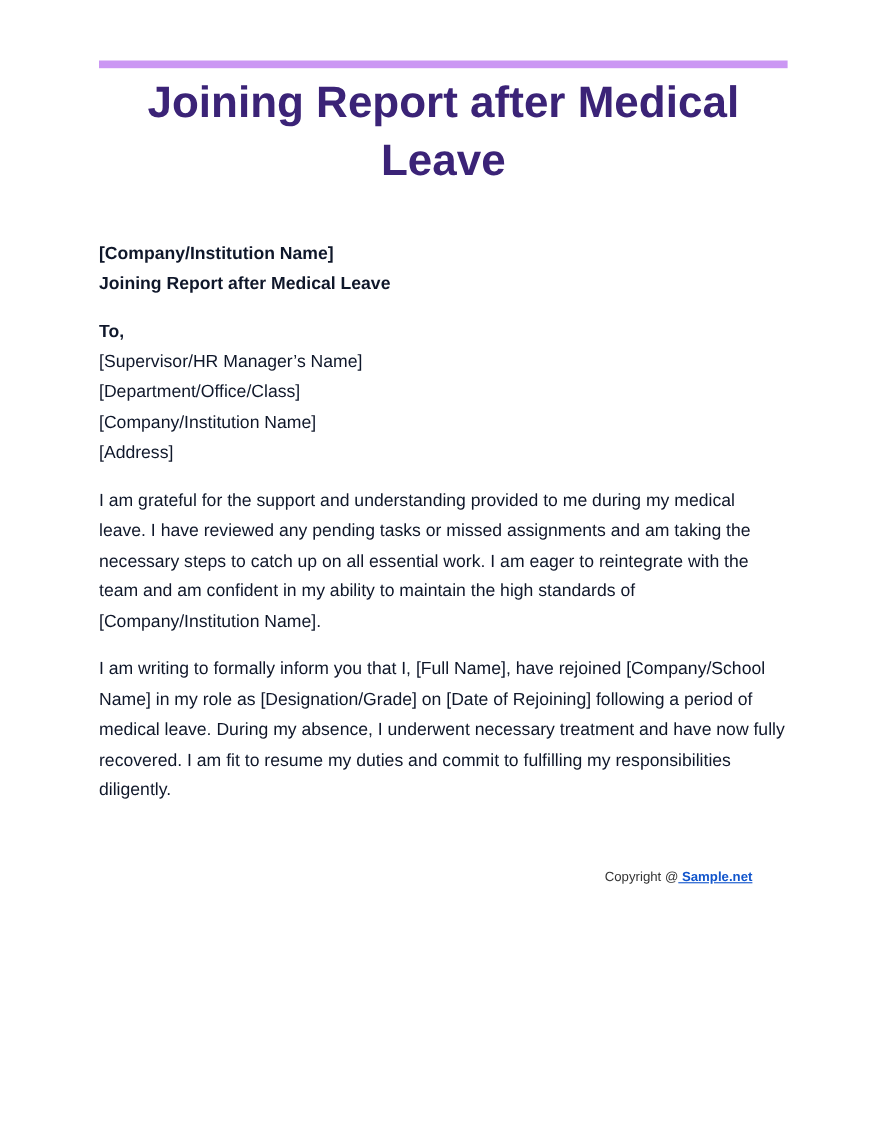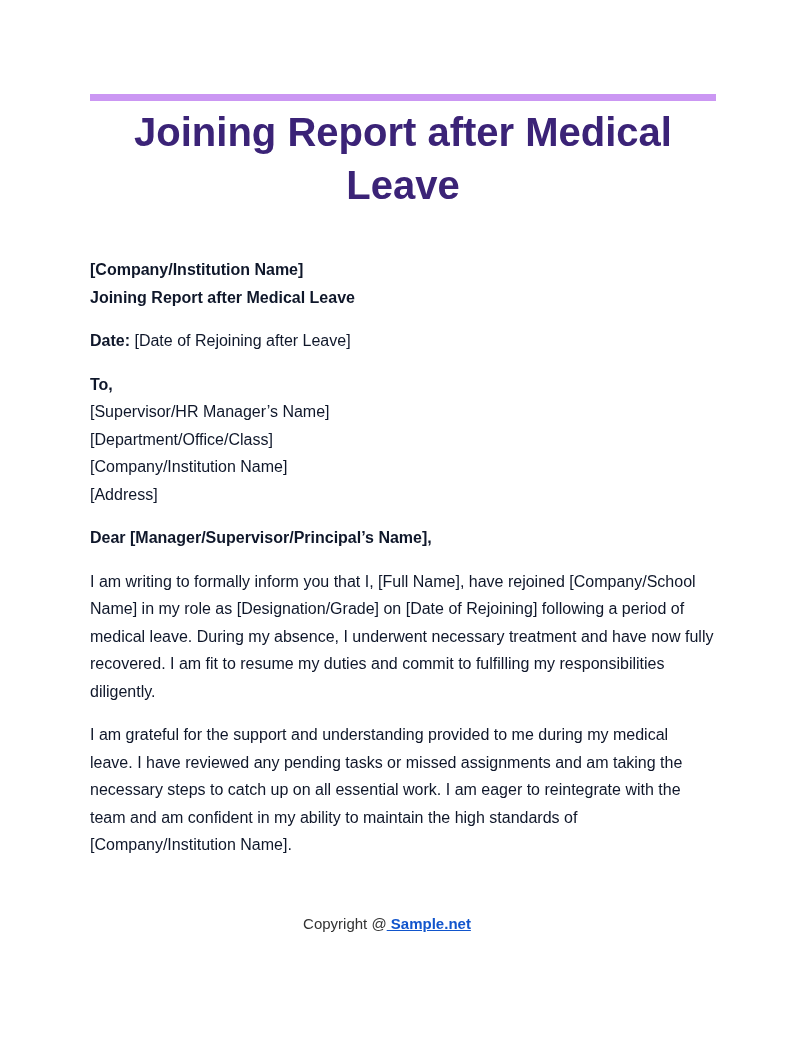--- a/index.html
+++ b/index.html
@@ -2,21 +2,21 @@
 <html><head>
 <meta charset="utf-8">
 <style>
   * { box-sizing: border-box; }
   html, body { margin: 0; padding: 0; background: #ffffff; }
   .page {
     position: relative;
     width: 801px;
     height: 1037px;
     background: #ffffff;
-    padding-top: 94px;
+    padding-top: 55px;
     font-family: "Liberation Sans", "DejaVu Sans", sans-serif;
     overflow: hidden;
   }
   .content {
     margin-left: 90px;
     width: 626px;
   }
   .accent-bar {
     height: 7px;
     width: 626px;
@@ -37,23 +37,23 @@
     color: #333333;
   }
   .para { margin: 0 0 16px 0; }
   .bold { font-weight: 700; }
   .block-line { display: block; }
   .pre-lines { display: block; white-space: pre-line; }
   .pre-wrap { white-space: pre-line; }
   strong { font-weight: 700; }
   .footer {
     margin-top: 54px;
-    text-align: center;
+    text-align: right;
     padding-right: 32px;
-    font-size: 15px;
+    font-size: 12px;
     line-height: 21px;
     color: #333333;
   }
   .footer-link {
     font-weight: 700;
     text-decoration: underline;
     color: #1155cc;
     cursor: pointer;
   }
 </style>
@@ -67,47 +67,42 @@
 
     <h1 class="title" style="color: rgb(59, 35, 119);">Joining Report after Medical Leave</h1>
 
     <div class="letter-body" style="color: #0f172a;">
 
       <p class="para bold">
         <span class="block-line">[Company/Institution Name]</span>
         <span class="block-line">Joining Report after Medical Leave</span>
       </p>
 
-      <p class="para">
-        <strong>Date:</strong>
-        <span>[Date of Rejoining after Leave]</span>
-      </p>
 
       <p class="para">
         <strong class="block-line">To,</strong>
         <span class="pre-lines">[Supervisor/HR Manager’s Name]
 [Department/Office/Class]
 [Company/Institution Name]
 [Address]</span>
       </p>
 
 
-      <p class="para bold">Dear [Manager/Supervisor/Principal’s Name],</p>
+
+      <p class="para pre-wrap">I am grateful for the support and understanding provided to me during my medical
+leave. I have reviewed any pending tasks or missed assignments and am taking the
+necessary steps to catch up on all essential work. I am eager to reintegrate with the
+team and am confident in my ability to maintain the high standards of
+[Company/Institution Name].</p>
 
       <p class="para pre-wrap">I am writing to formally inform you that I, [Full Name], have rejoined [Company/School
 Name] in my role as [Designation/Grade] on [Date of Rejoining] following a period of
 medical leave. During my absence, I underwent necessary treatment and have now fully
 recovered. I am fit to resume my duties and commit to fulfilling my responsibilities
 diligently.</p>
-
-      <p class="para pre-wrap">I am grateful for the support and understanding provided to me during my medical
-leave. I have reviewed any pending tasks or missed assignments and am taking the
-necessary steps to catch up on all essential work. I am eager to reintegrate with the
-team and am confident in my ability to maintain the high standards of
-[Company/Institution Name].</p>
 
     </div>
 
     <div class="footer">
       <span>Copyright @</span><a href="#" class="footer-link" style="color: rgb(17, 85, 204);"> Sample.net</a>
     </div>
 
   </div>
 </div>
 

